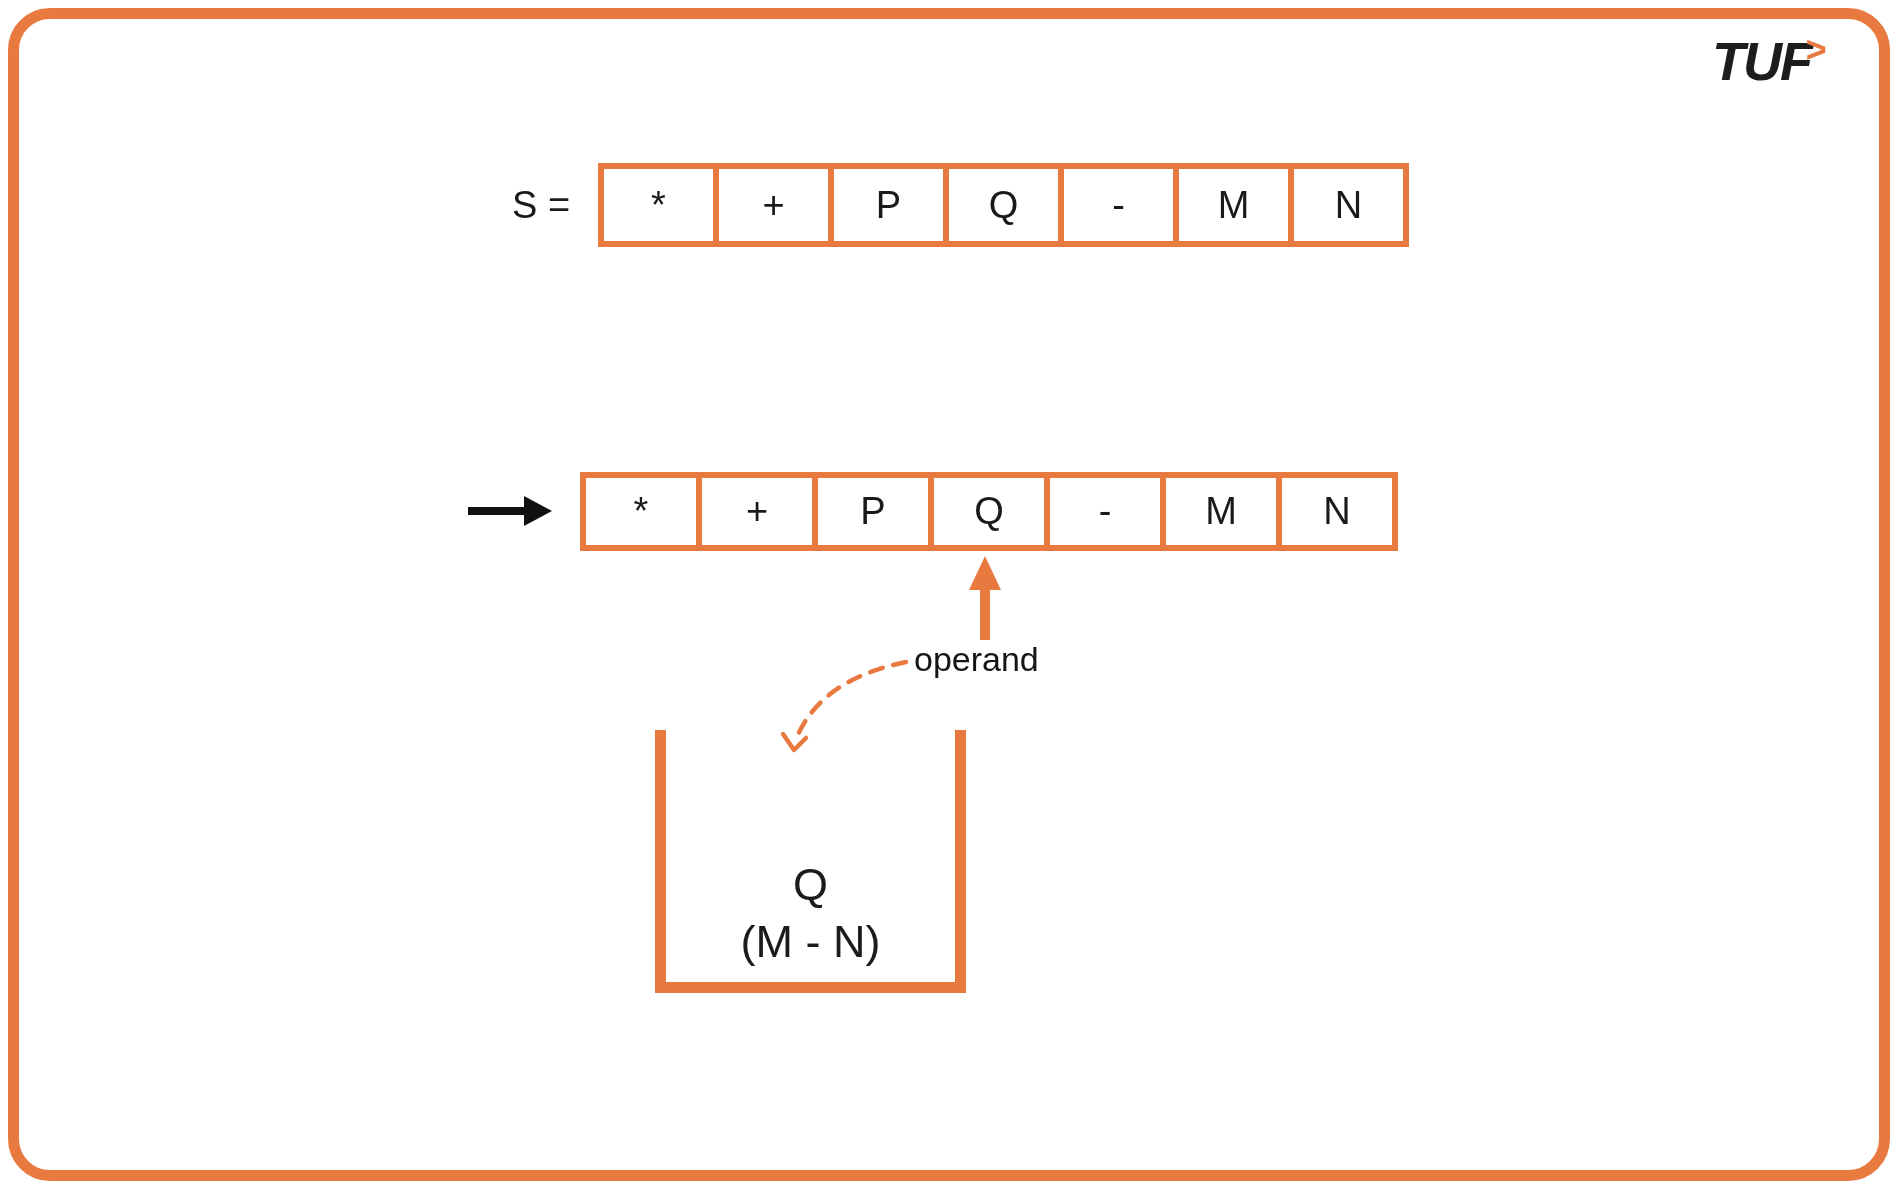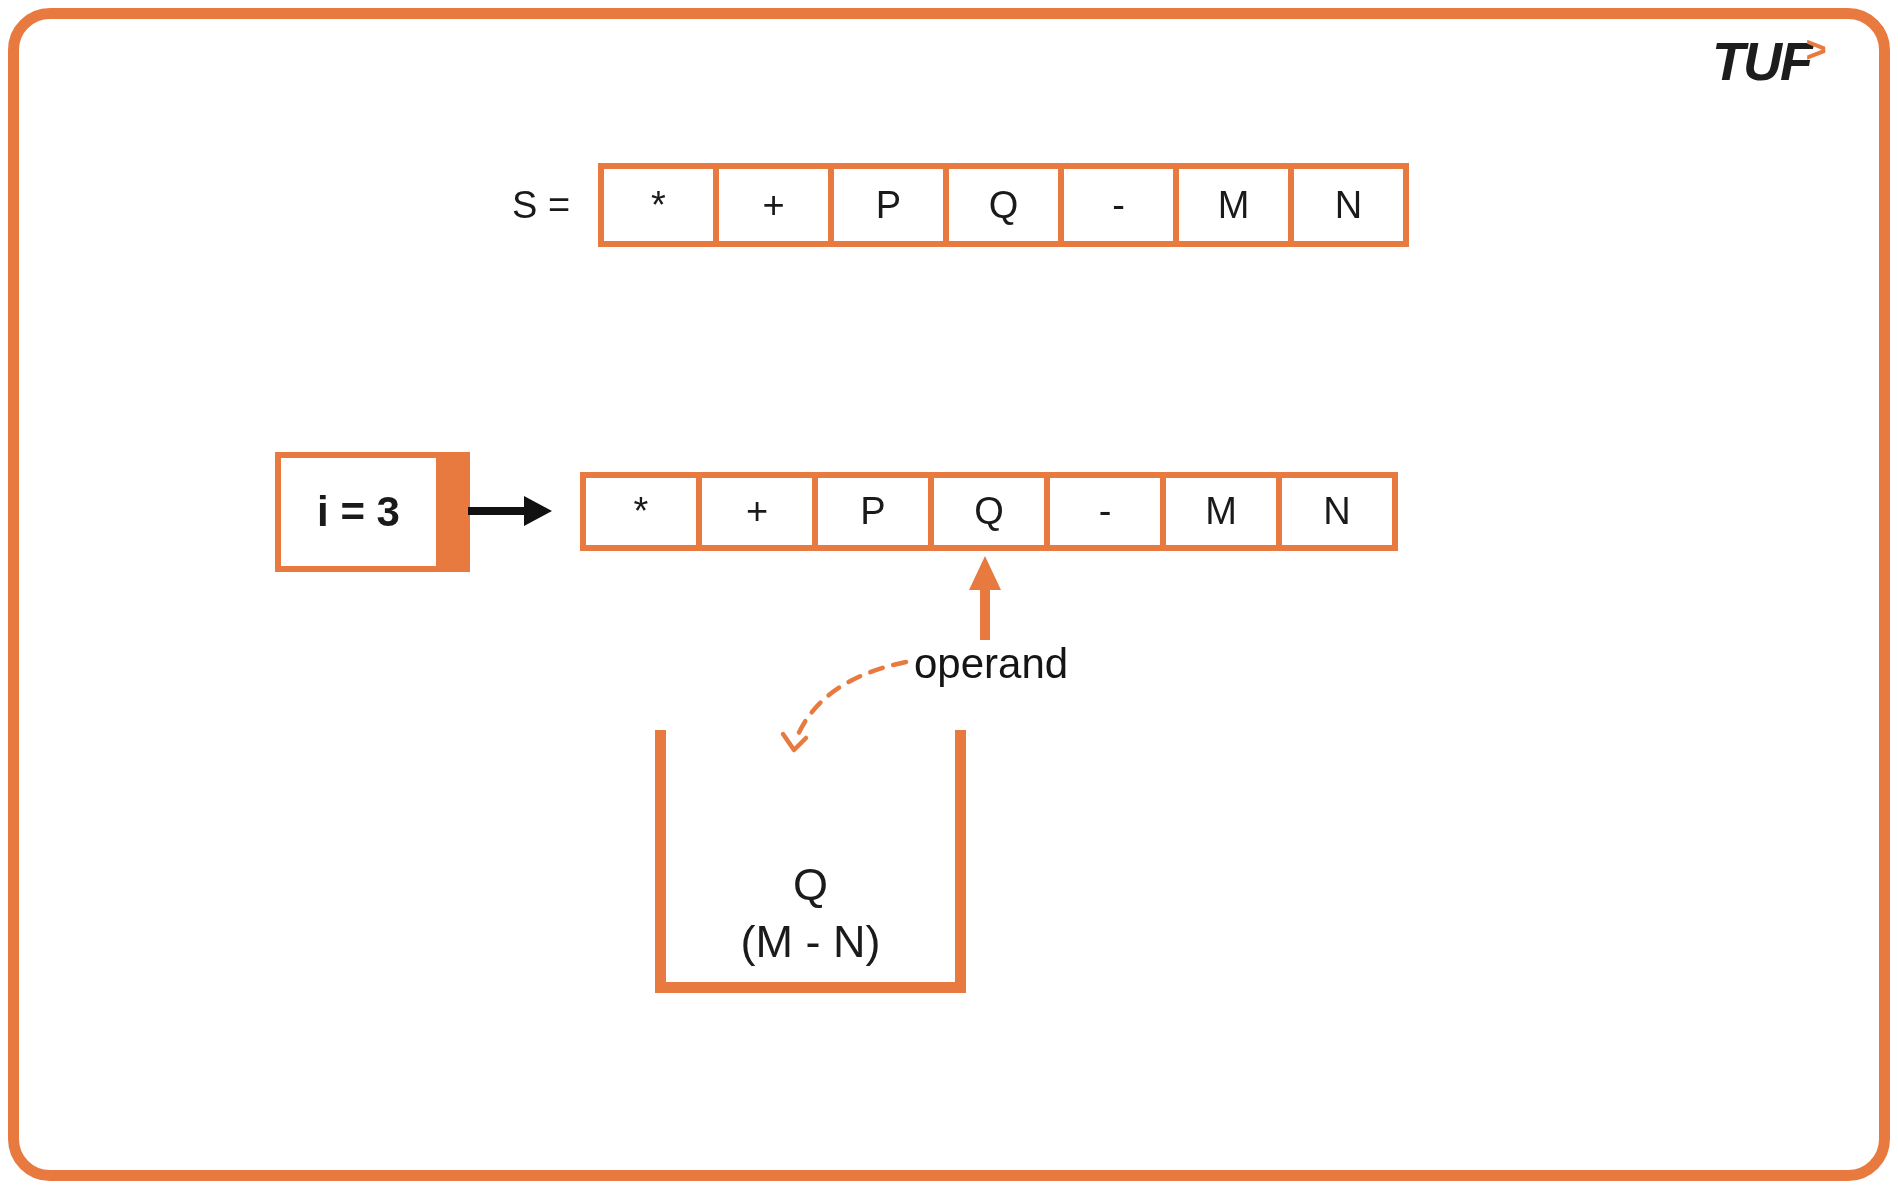--- a/index.html
+++ b/index.html
@@ -92,21 +92,21 @@
   .index-box-tab {
     width: 28px;
     background: #E87A40;
   }
   .right-arrow { position: absolute; left: 468px; top: 492px; }
   .up-arrow { position: absolute; left: 965px; top: 556px; }
   .dashed-arc { position: absolute; left: 770px; top: 648px; }
   .operand-label {
     position: absolute;
     left: 914px; top: 640px;
-    font-size: 42px;
+    font-size: 34px;
     color: #151515;
   }
   
   .stack {
     position: absolute;
     left: 655px; top: 730px;
     box-sizing: border-box;
     width: 311px; height: 263px;
     border-left: 11px solid #E87A40;
     border-right: 11px solid #E87A40;
@@ -139,24 +139,20 @@
   <div class="array array-1">
     <div class="cell">*</div>
     <div class="cell">+</div>
     <div class="cell">P</div>
     <div class="cell">Q</div>
     <div class="cell">-</div>
     <div class="cell">M</div>
     <div class="cell">N</div>
   </div>
 
-  <div class="index-box">
-    <div class="index-box-inner">i = 3</div>
-    <div class="index-box-tab"></div>
-  </div>
 
   <svg class="right-arrow" width="84" height="38" viewBox="0 0 84 38">
     <polygon points="0,15 56,15 56,4 84,19 56,34 56,23 0,23" fill="#111111"></polygon>
   </svg>
 
   <div class="array array-2">
     <div class="cell">*</div>
     <div class="cell">+</div>
     <div class="cell">P</div>
     <div class="cell">Q</div>

